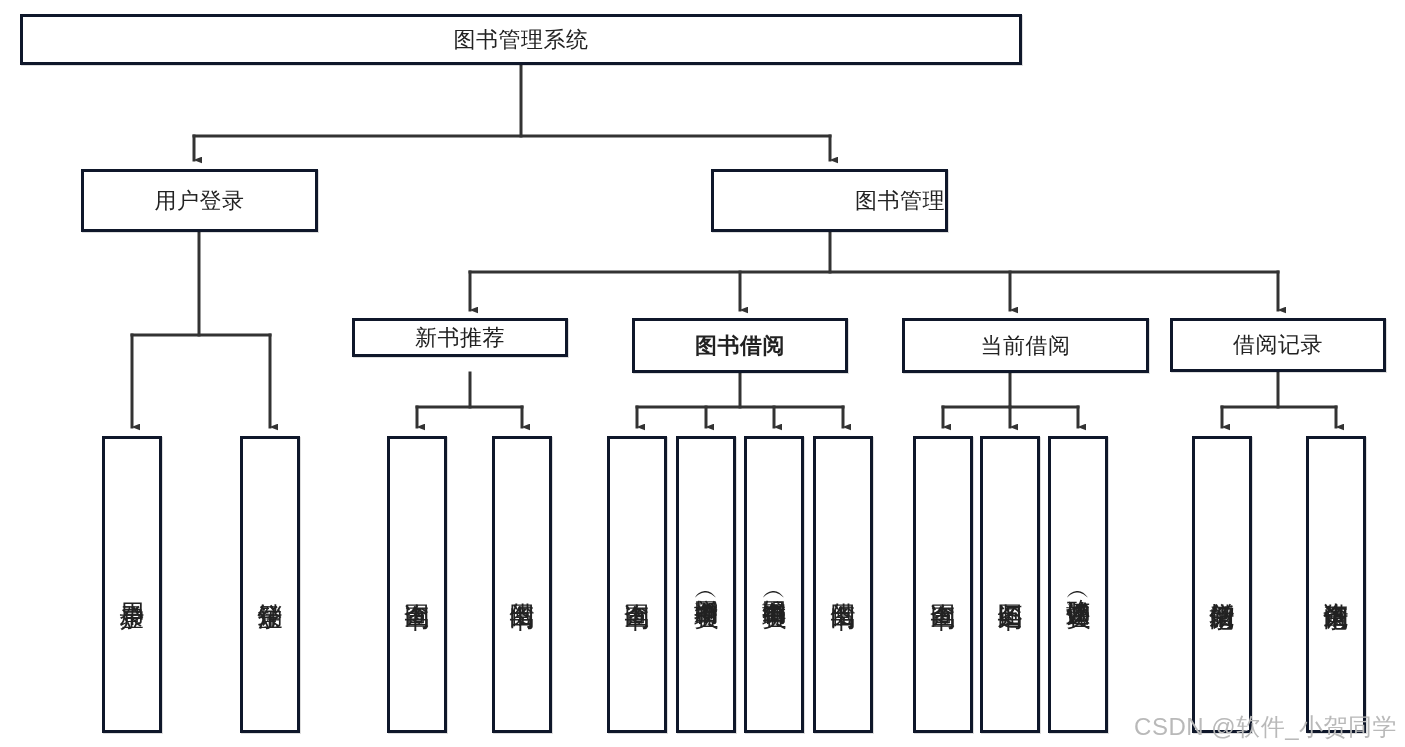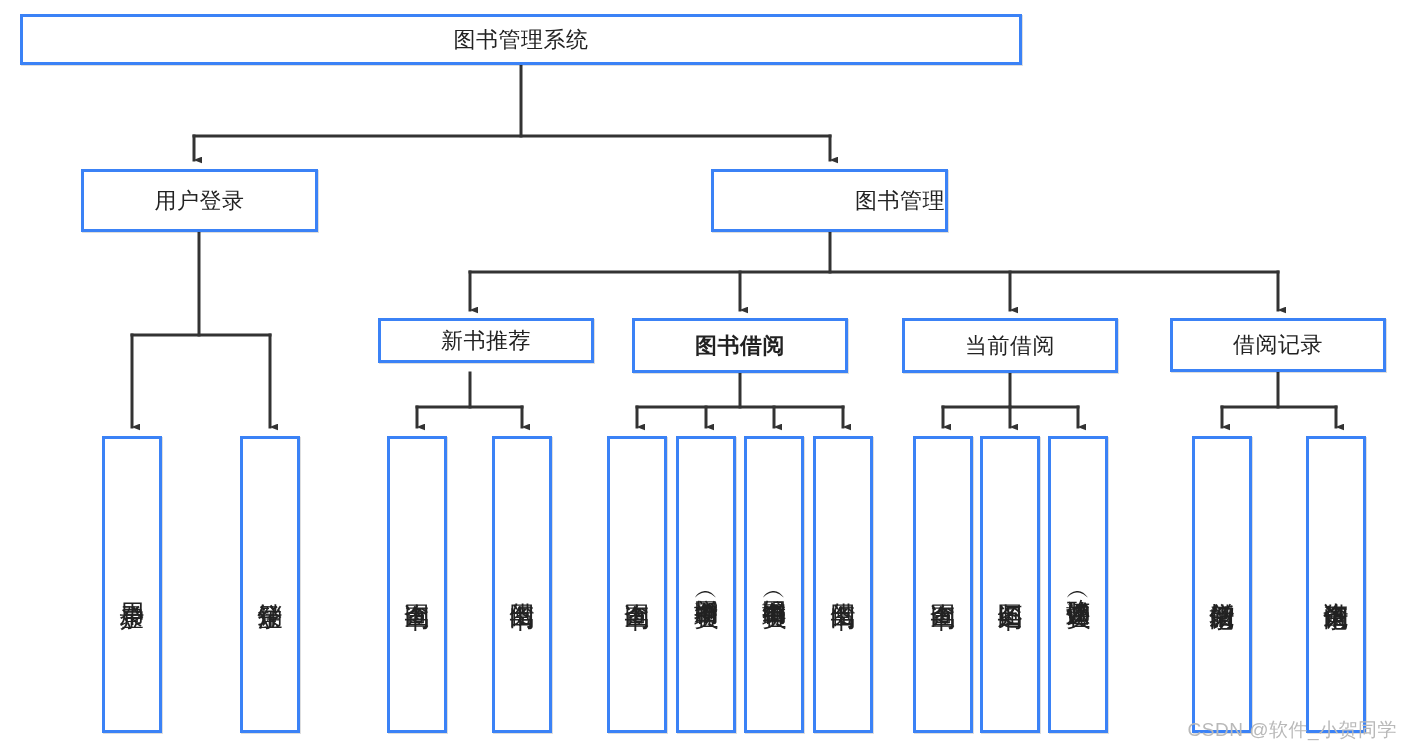--- a/index.html
+++ b/index.html
@@ -18,21 +18,21 @@
   }
   svg#connector-layer {
     position: absolute;
     left: 0; top: 0;
     width: 1405px;
     height: 747px;
     pointer-events: none;
   }
   .node {
     position: absolute;
-    border: 3px solid #3b82f6;
+    border: 3px solid #0f172a;
     background: #ffffff;
     display: flex;
     align-items: center;
     justify-content: center;
     color: #222222;
     box-shadow: 1px 1px 0 rgba(0,0,0,0.13);
   }
   .node-h {
     font-size: 22px;
     line-height: 1.15;
@@ -46,21 +46,21 @@
     line-height: 1.32;
     letter-spacing: 1px;
     text-align: center;
     padding: 4px 0;
   }
   .node-v.tall { font-size: 24px; line-height: 1.26; }
   #watermark {
     position: absolute;
     right: 8px;
     bottom: 4px;
-    font-size: 19px;
+    font-size: 24px;
     color: #b9b9b9;
     white-space: nowrap;
     letter-spacing: 0.5px;
   }
 </style>
 </head>
 <body>
 
 <div id="diagram-root">
 
@@ -118,27 +118,27 @@
     <span>图书管理系统</span>
   </div>
 
   <div class="node node-h" style="left:81px; top:169px; width:237px; height:63px;">
     <span>用户登录</span>
   </div>
   <div class="node node-h" style="left:711px; top:169px; width:237px; height:63px;justify-content:flex-end;">
     <span>图书管理</span>
   </div>
 
-  <div class="node node-h" style="left:378px; top:318px; width:216px; height:45px;">
+  <div class="node node-h" style="left:352px; top:318px; width:216px; height:39px;">
     <span>新书推荐</span>
   </div>
   <div class="node node-h" style="left:632px; top:318px; width:216px; height:55px;font-weight:bold;">
     <span>图书借阅</span>
   </div>
-  <div class="node node-h" style="left:902px; top:318px; width:216px; height:55px;">
+  <div class="node node-h" style="left:902px; top:318px; width:247px; height:55px;">
     <span>当前借阅</span>
   </div>
   <div class="node node-h" style="left:1170px; top:318px; width:216px; height:54px;">
     <span>借阅记录</span>
   </div>
 
   <div class="node node-v" style="left:102px; top:436px; width:60px; height:297px;">
     <span>用户登录</span>
   </div>
   <div class="node node-v" style="left:240px; top:436px; width:60px; height:297px;">

